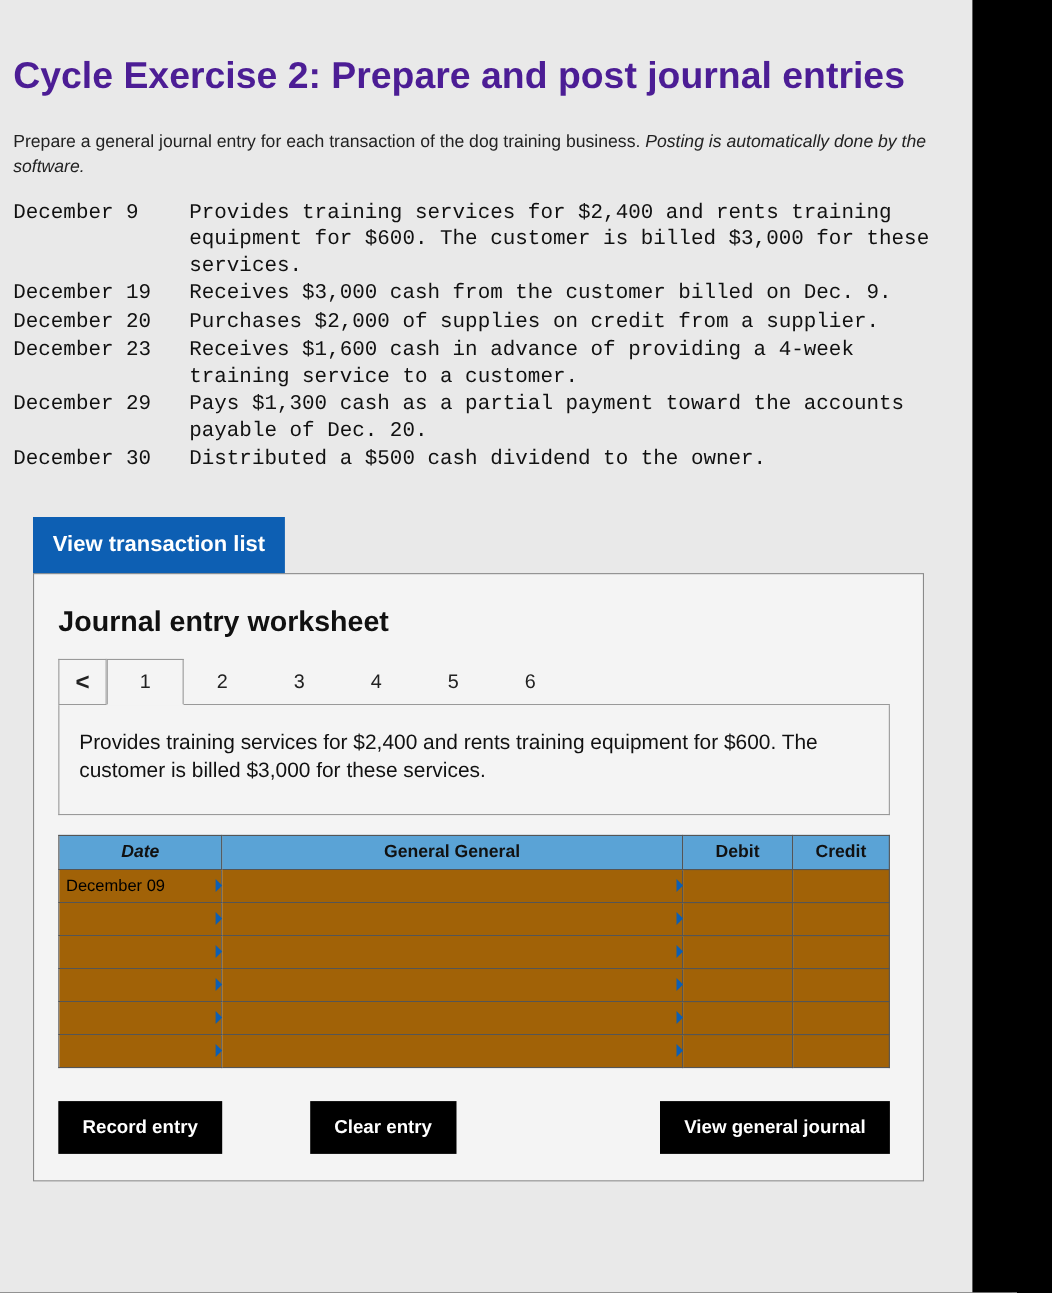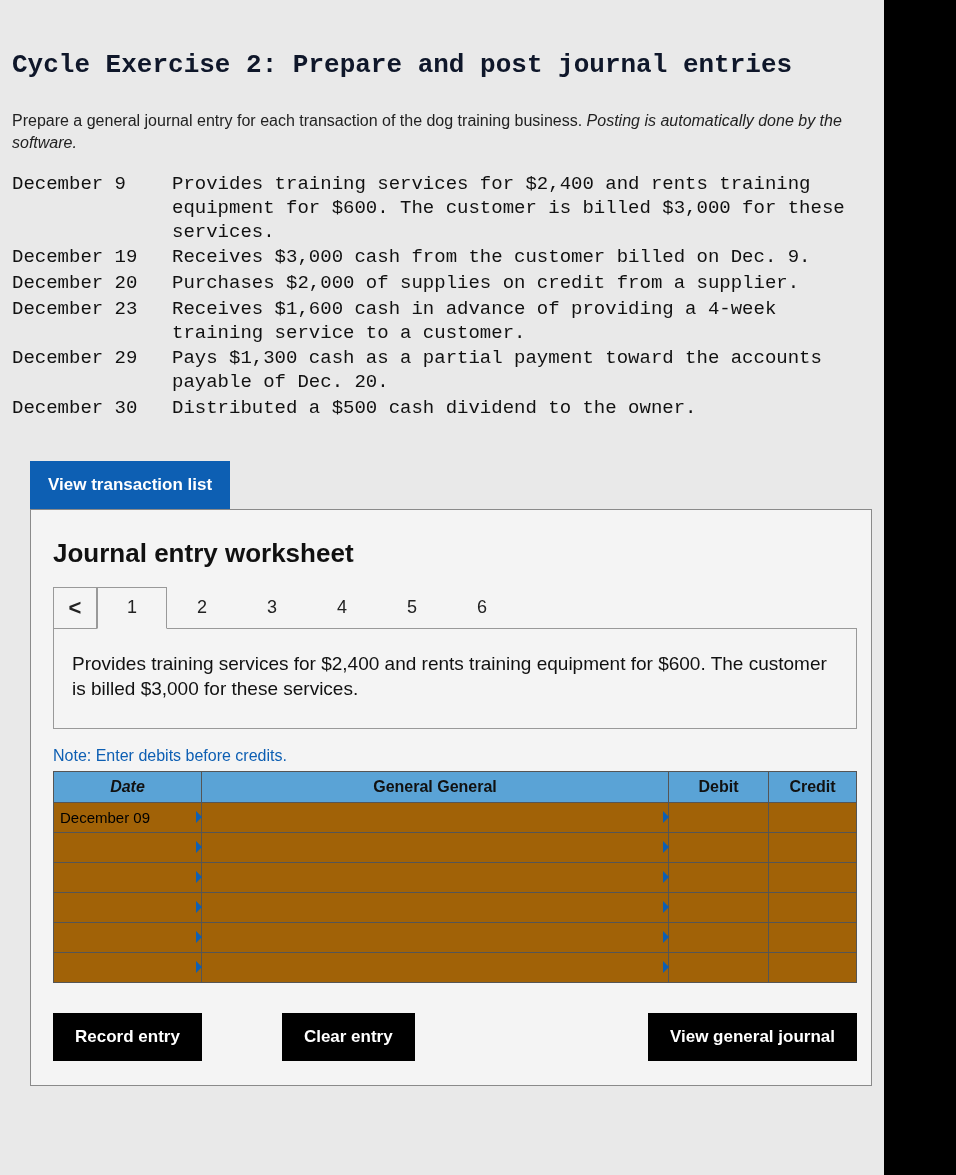--- a/index.html
+++ b/index.html
@@ -12,25 +12,24 @@
   }
   .page {
     background: #e9e9e9;
     width: 920px;
     margin: 0;
     padding: 10px 8px 30px 8px;
     min-height: 1175px;
     border-right: 36px solid #000;
   }
   h1.title {
-    font-size: 26px;
+    font-size: 34px;
     font-weight: bold;
     margin: 40px 0 30px 4px;
-    color: #0f172a;
-    font-family: Liberation Mono, monospace;
+    color: #4c1d95;
   }
   .instructions {
     font-size: 16px;
     color: #222;
     margin: 0 4px 20px 4px;
     line-height: 1.35;
   }
   .instructions .italic { font-style: italic; }
   .tx-list {
     font-family: "Courier New", Courier, monospace;
@@ -39,32 +38,32 @@
     margin: 0 4px 30px 4px;
     line-height: 1.25;
   }
   .tx-row { display: flex; margin-bottom: 2px; }
   .tx-date { width: 160px; flex: 0 0 160px; white-space: pre; }
   .tx-desc { flex: 1; }
   .view-tx-btn {
     display: inline-block;
     background: #0d5fb3;
     color: #fff;
-    font-size: 17px;
+    font-size: 20px;
     font-weight: bold;
     padding: 14px 18px;
     margin: 10px 0 0 22px;
     border: none;
     cursor: pointer;
   }
   .worksheet {
     border: 1px solid #8a8a8a;
     background: #f4f4f4;
-    margin: 0 4px 0 22px;
-    padding: 20px 14px 24px 22px;
+    margin: 0 36px 0 22px;
+    padding: 20px 30px 24px 22px;
   }
   .ws-heading {
     font-size: 26px;
     font-weight: bold;
     color: #111;
     margin: 8px 0 18px 0;
   }
   .tabs-row {
     display: flex;
     align-items: stretch;
@@ -222,21 +221,20 @@
       <div class="tab active">1</div>
       <div class="tab">2</div>
       <div class="tab">3</div>
       <div class="tab">4</div>
       <div class="tab">5</div>
       <div class="tab">6</div>
     </div>
 
     <div class="tab-desc">Provides training services for $2,400 and rents training equipment for $600. The customer is billed $3,000 for these services.</div>
 
-    <div class="note">Note: Enter debits before credits.</div>
 
     <table class="journal">
       <thead>
         <tr>
           <th class="col-date">Date</th>
           <th class="col-gj">General General</th>
           <th class="col-debit">Debit</th>
           <th class="col-credit">Credit</th>
         </tr>
       </thead>

